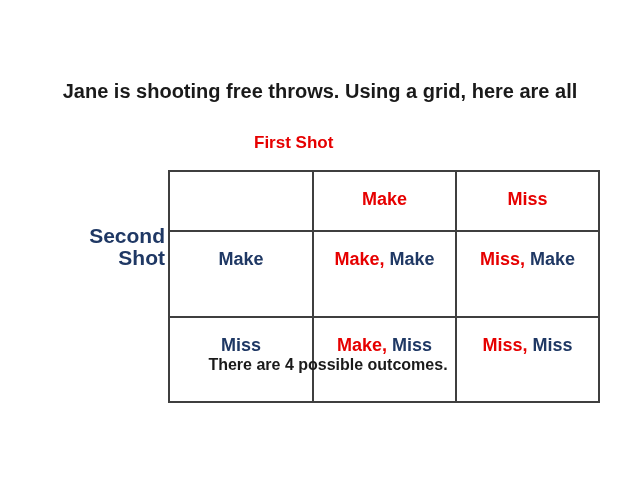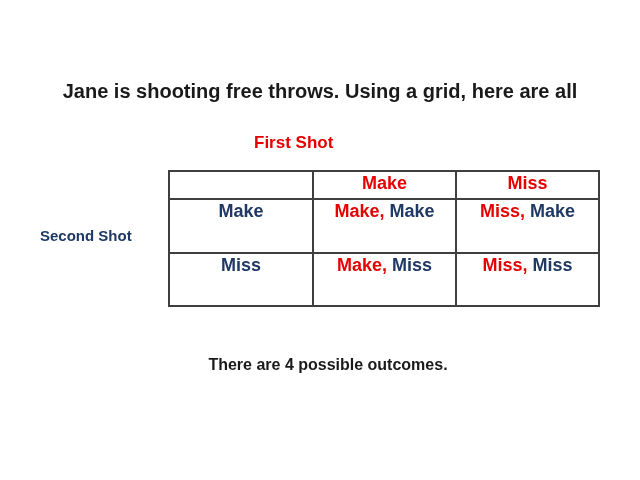--- a/index.html
+++ b/index.html
@@ -35,39 +35,39 @@
     text-align: left;
     font-size: 17px;
     line-height: 22px;
     color: var(--color-red, #e60000);
   }
   .second-shot {
     position: absolute;
     top: 225px;
     left: 40px;
     width: 125px;
-    text-align: left;
-    font-size: 15px;
+    text-align: right;
+    font-size: 21px;
     line-height: 22px;
     color: var(--color-blue, #1f3864);
   }
   table.outcome-grid {
     position: absolute;
     top: 170px;
     left: 168px;
     border-collapse: collapse;
     table-layout: fixed;
     font-size: 18px;
     line-height: 22px;
   }
   table.outcome-grid td {
     border: 2px solid var(--color-border, #3f3f3f);
     text-align: center;
     vertical-align: top;
-    padding: 0;
+    padding: 16px;
     overflow: hidden;
   }
   td.corner-empty {
     border: none;
     background: transparent;
   }
   td.col-header {
     height: 26px;
     padding-top: 2px;
     color: var(--color-red, #e60000);

